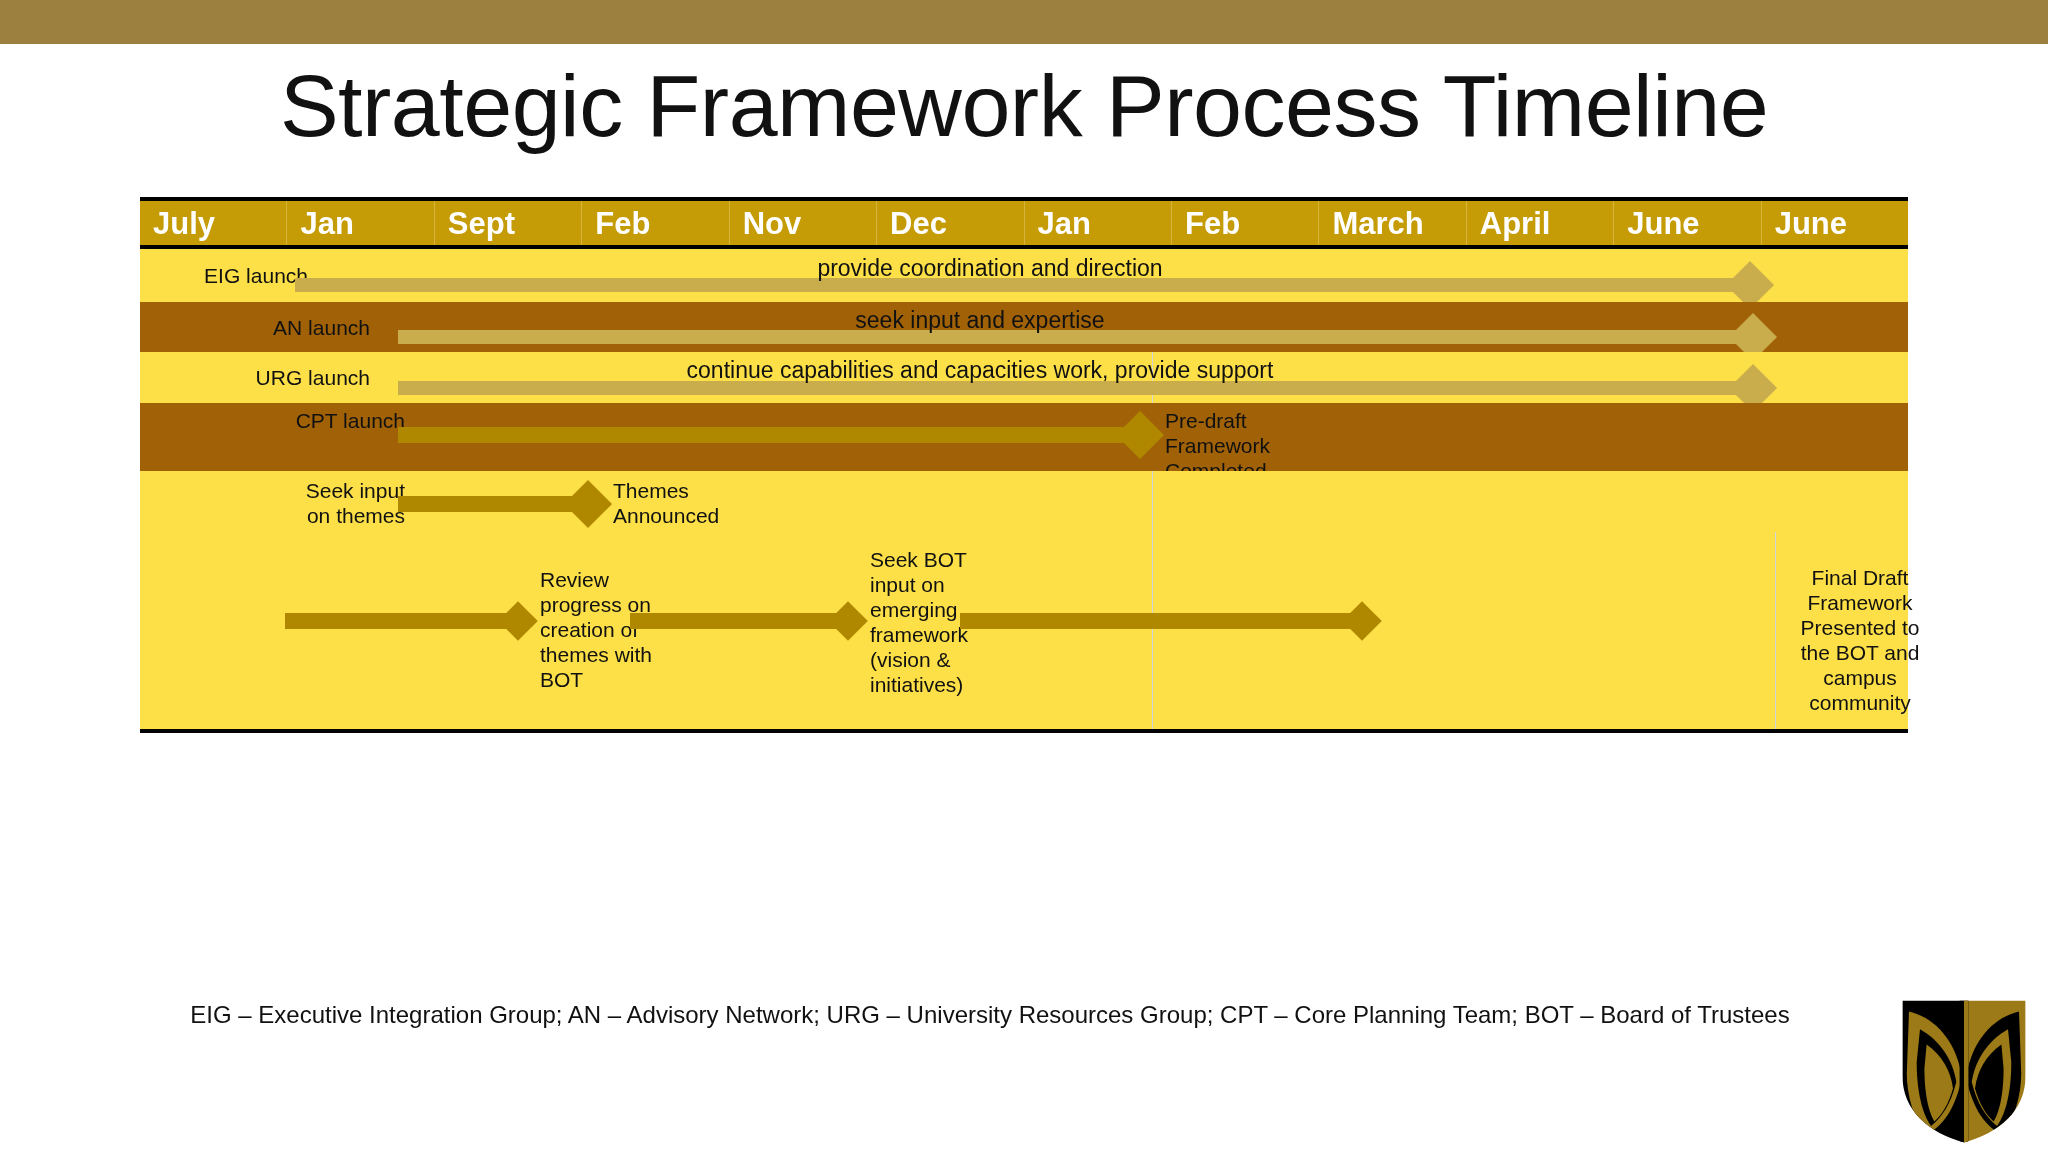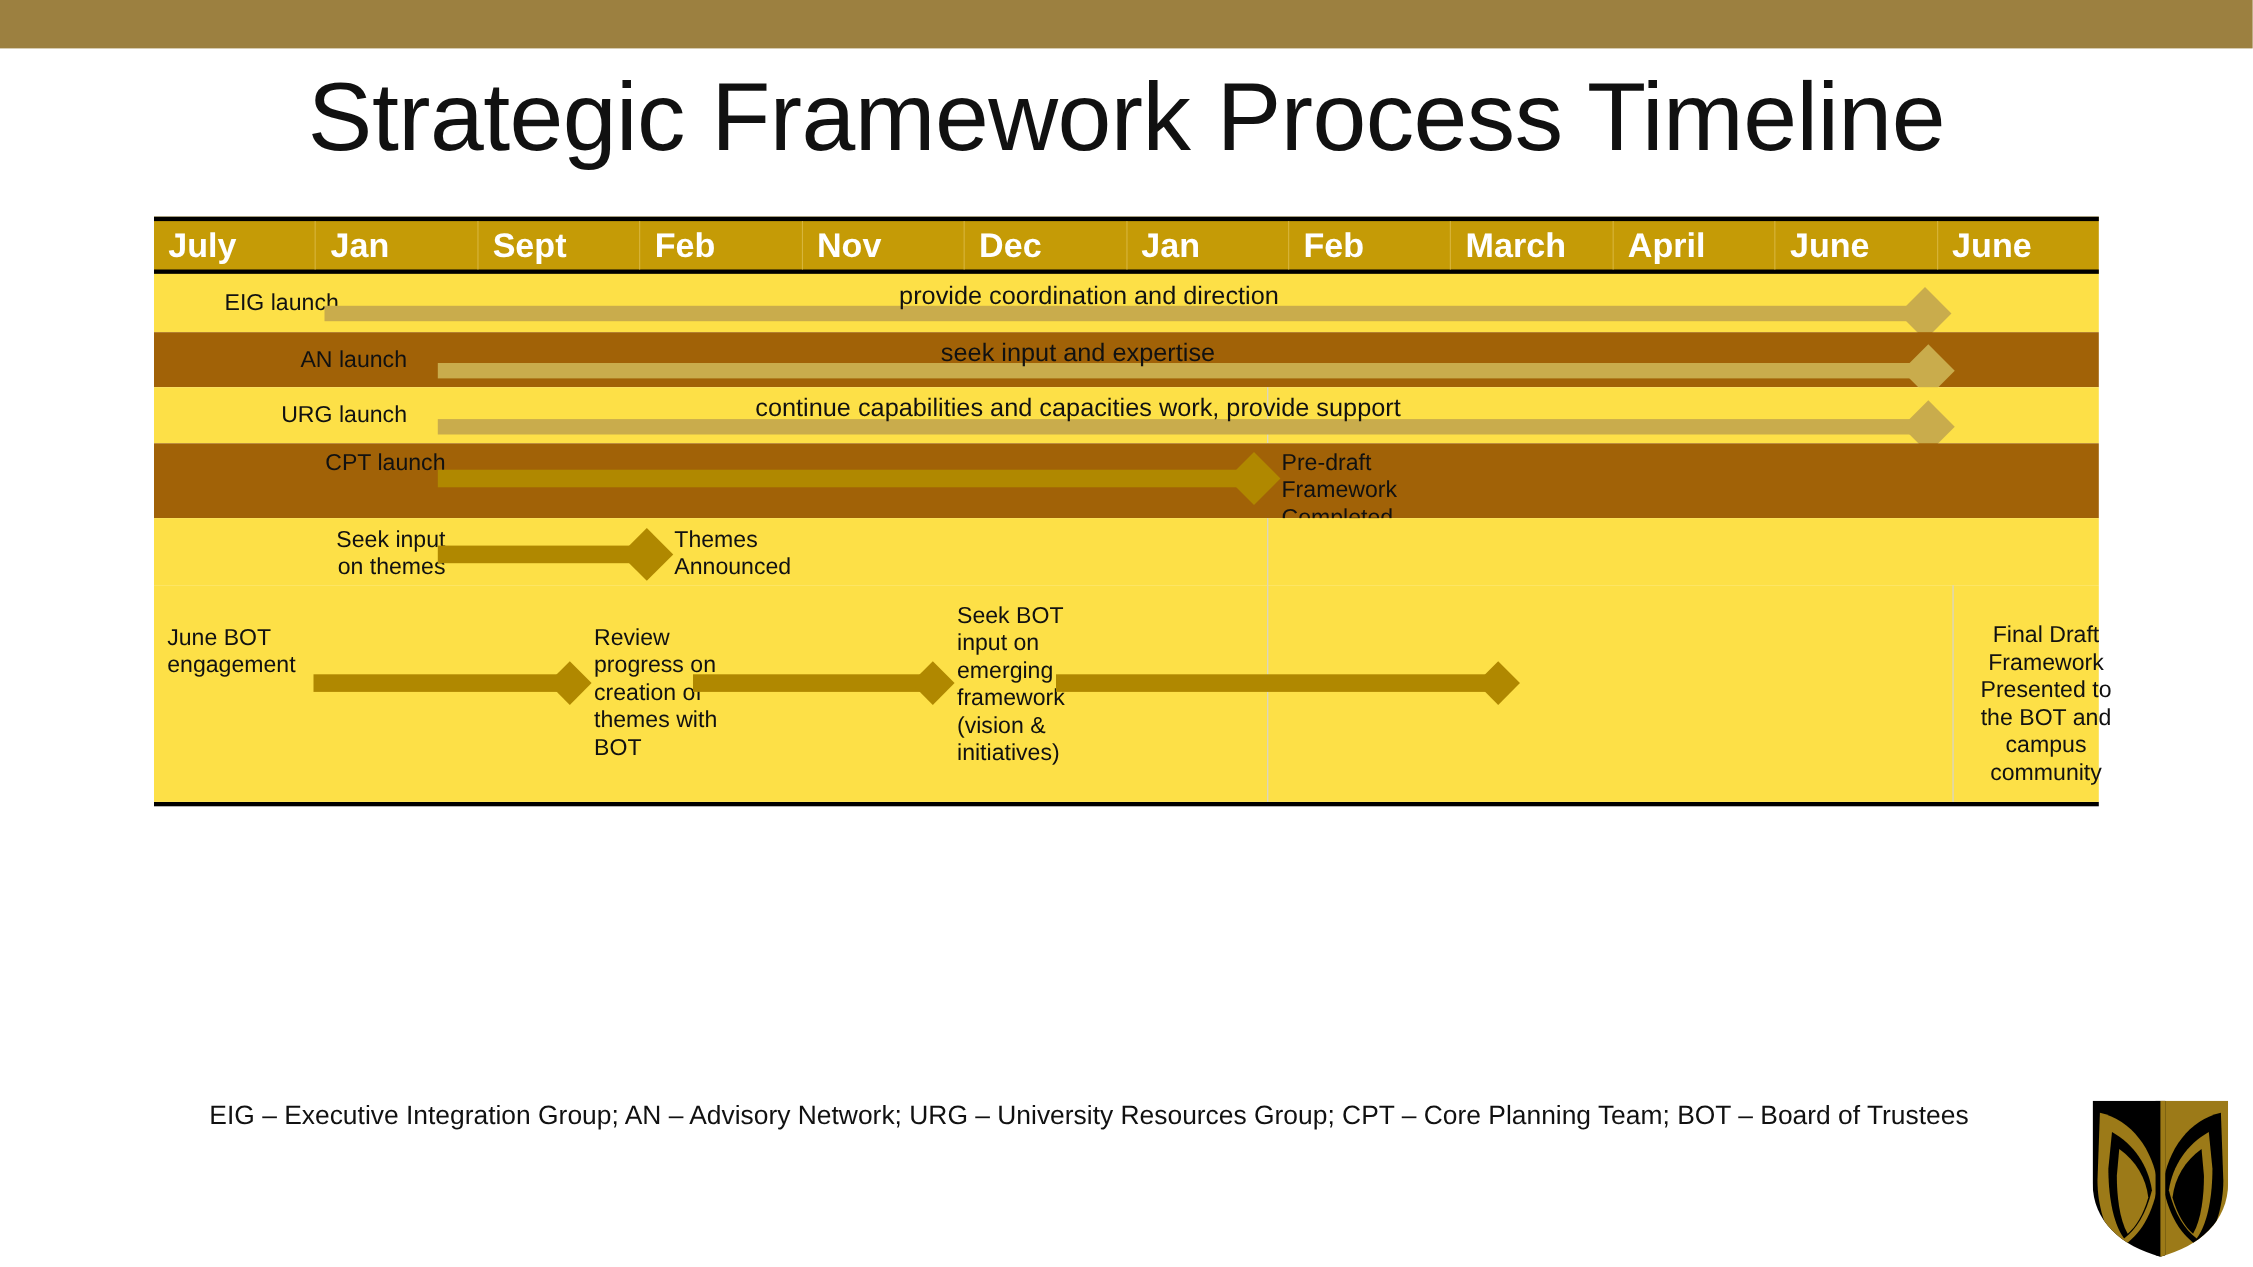--- a/index.html
+++ b/index.html
@@ -226,22 +226,20 @@
         <div class="diamond dark" style="left:448px;top:33px;"></div>
         <div class="lbl left" style="left:473px;top:7px;width:220px;">Themes
 Announced</div>
       </div>
 
 
       <div class="row shaded" style="height:197px">
         <div class="guide" style="left:1012px;"></div>
         <div class="guide" style="left:1635px;"></div>
 
-        <div class="lbl left" style="left:12px;top:35px;width:190px;">June BOT
-engagement</div>
         <div class="bar dark thick" style="left:145px;top:89px;width:230px;"></div>
         <div class="diamond dark small" style="left:378px;top:89px;"></div>
 
         <div class="lbl left" style="left:400px;top:35px;width:170px;">Review
 progress on
 creation of
 themes with
 BOT</div>
         <div class="bar dark thick" style="left:490px;top:89px;width:215px;"></div>
         <div class="diamond dark small" style="left:708px;top:89px;"></div>

